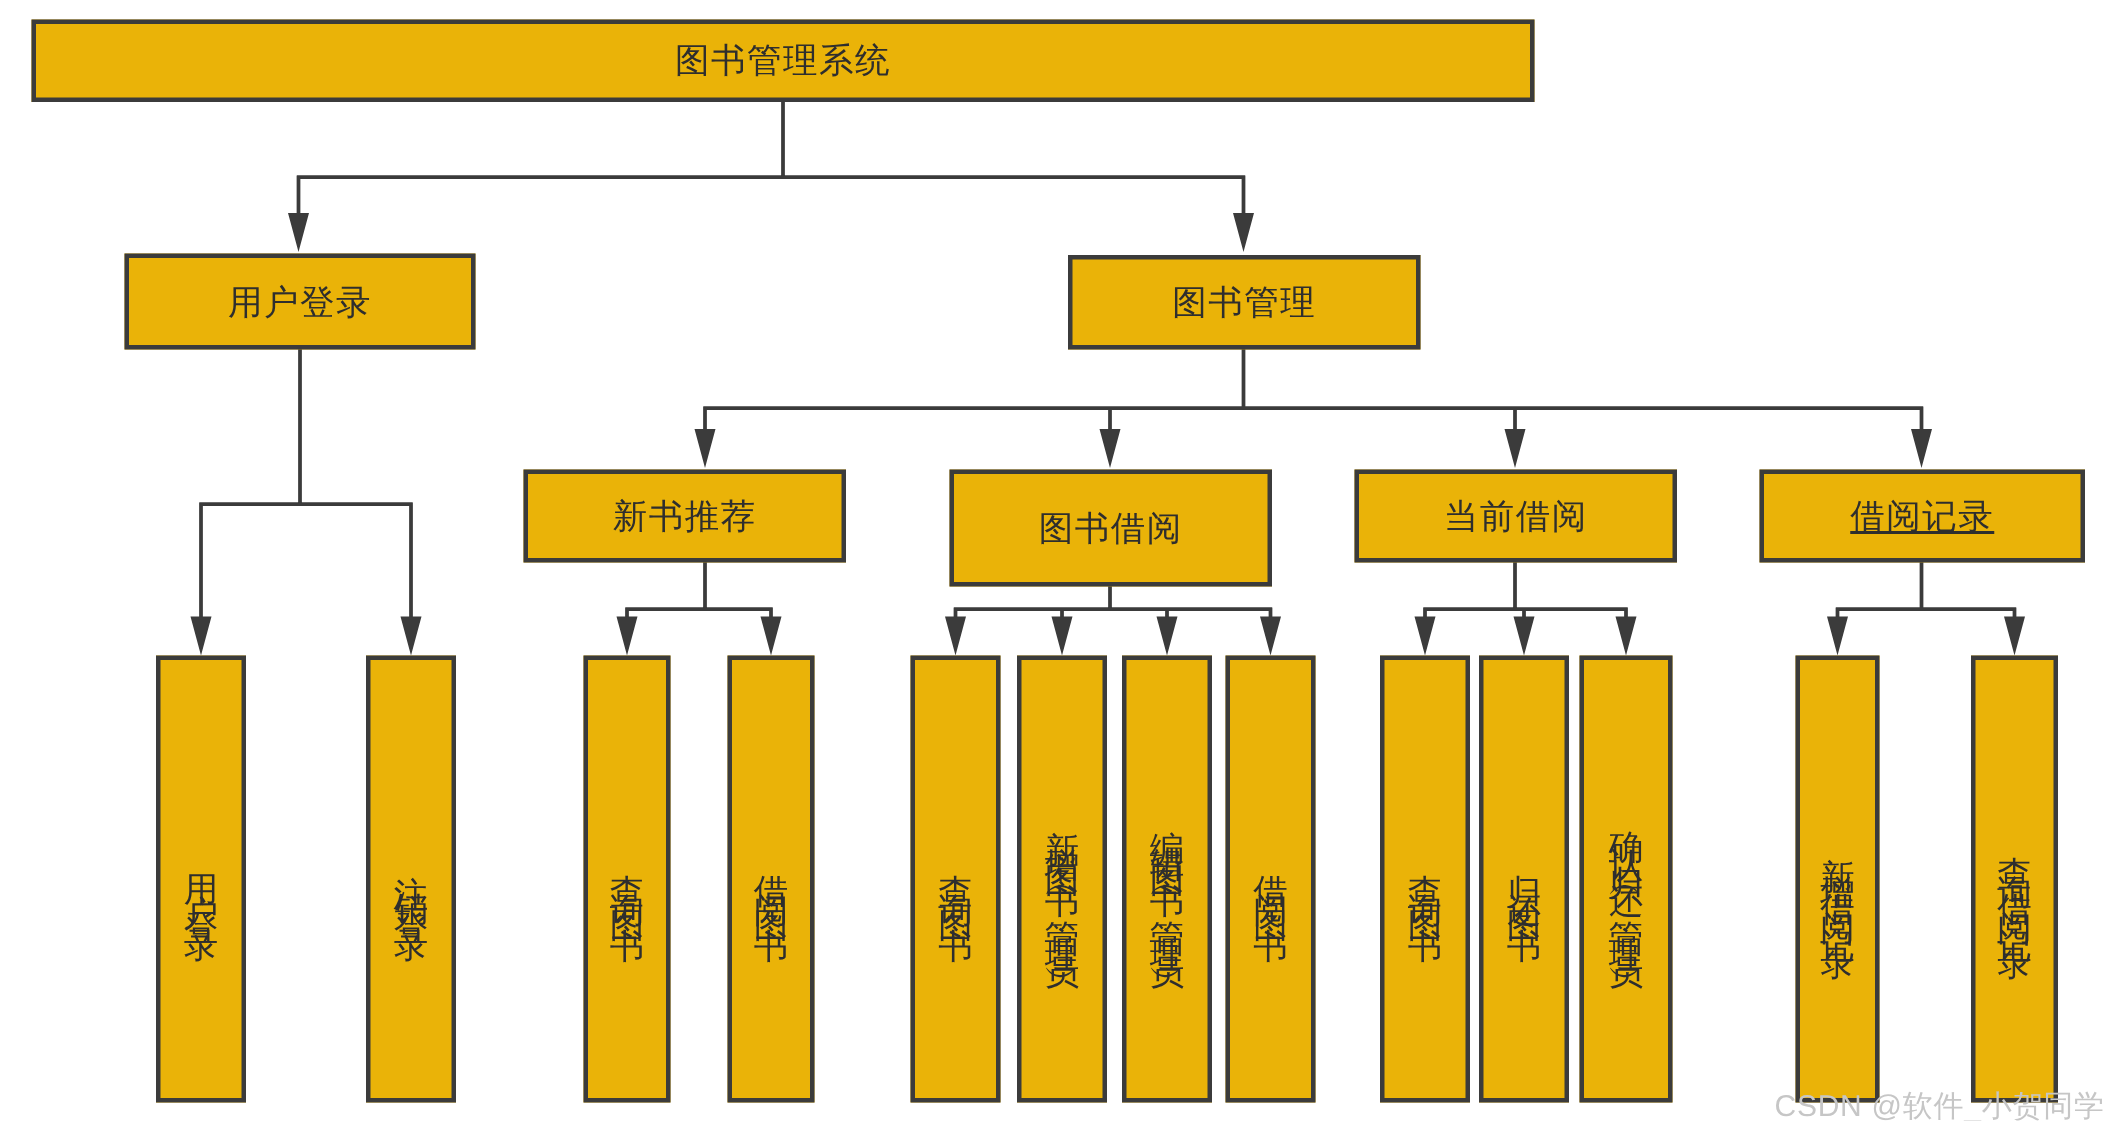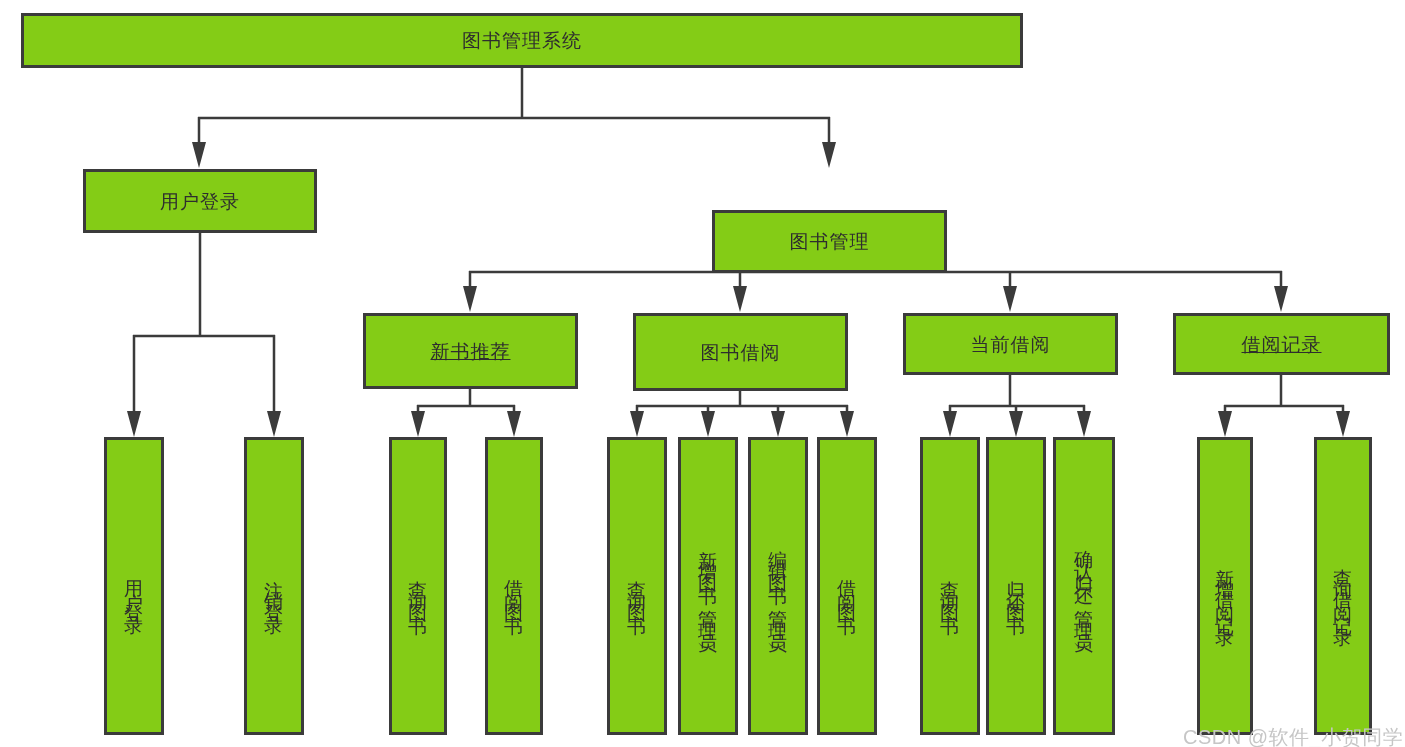--- a/index.html
+++ b/index.html
@@ -21,27 +21,27 @@
     overflow: hidden;
   }
   #connectors {
     position: absolute;
     left: 0; top: 0;
     z-index: 1;
   }
   .node {
     position: absolute;
     box-sizing: border-box;
-    background: #84cc16;
+    background: #eab308;
     border: 3px solid var(--line);
     color: var(--text);
     display: flex;
     align-items: center;
     justify-content: center;
-    font-size: 19px;
+    font-size: 23px;
     letter-spacing: 1px;
     z-index: 2;
     line-height: 1;
   }
   .vnode {
     writing-mode: vertical-lr;
     -webkit-writing-mode: vertical-lr;
     text-orientation: mixed;
     letter-spacing: 12px;
     padding-top: 6px;
@@ -116,23 +116,23 @@
              M943 411 L957 411 L950 437 Z
              M1009 411 L1023 411 L1016 437 Z
              M1077 411 L1091 411 L1084 437 Z
              M1218 411 L1232 411 L1225 437 Z
              M1336 411 L1350 411 L1343 437 Z"></path>
   </svg>
 
   <div class="node" style="left:21px; top:13px; width:1002px; height:55px;">图书管理系统</div>
 
   <div class="node" style="left:83px; top:169px; width:234px; height:64px;">用户登录</div>
-  <div class="node" style="left:712px; top:170px; width:235px; height:63px;margin-top:40px;">图书管理</div>
+  <div class="node" style="left:712px; top:170px; width:235px; height:63px;">图书管理</div>
 
-  <div class="node" style="left:363px; top:313px; width:215px; height:76px;text-decoration:underline;">新书推荐</div>
+  <div class="node" style="left:349px; top:313px; width:215px; height:62px;">新书推荐</div>
   <div class="node" style="left:633px; top:313px; width:215px; height:78px;">图书借阅</div>
   <div class="node" style="left:903px; top:313px; width:215px; height:62px;text-align:right;">当前借阅</div>
   <div class="node" style="left:1173px; top:313px; width:217px; height:62px;text-decoration:underline;">借阅记录</div>
 
   <div class="node vnode" style="left:104px; top:437px; width:60px; height:298px;">用户登录</div>
   <div class="node vnode" style="left:244px; top:437px; width:60px; height:298px;">注销登录</div>
 
   <div class="node vnode" style="left:389px; top:437px; width:58px; height:298px;">查询图书</div>
   <div class="node vnode" style="left:485px; top:437px; width:58px; height:298px;">借阅图书</div>
 

